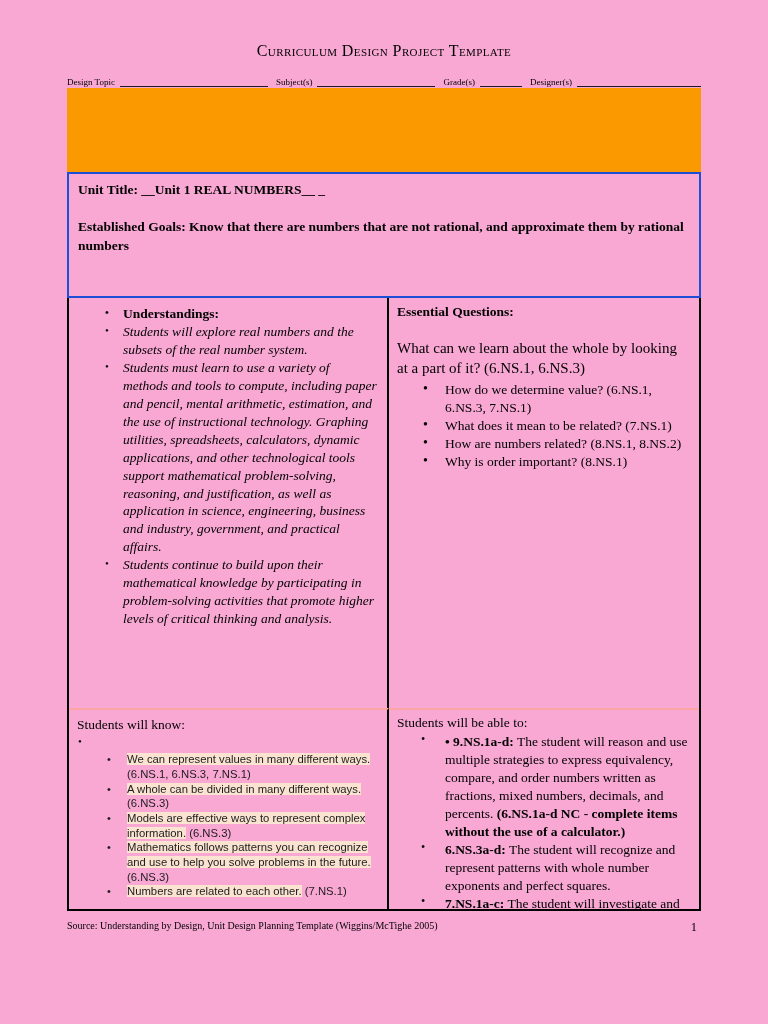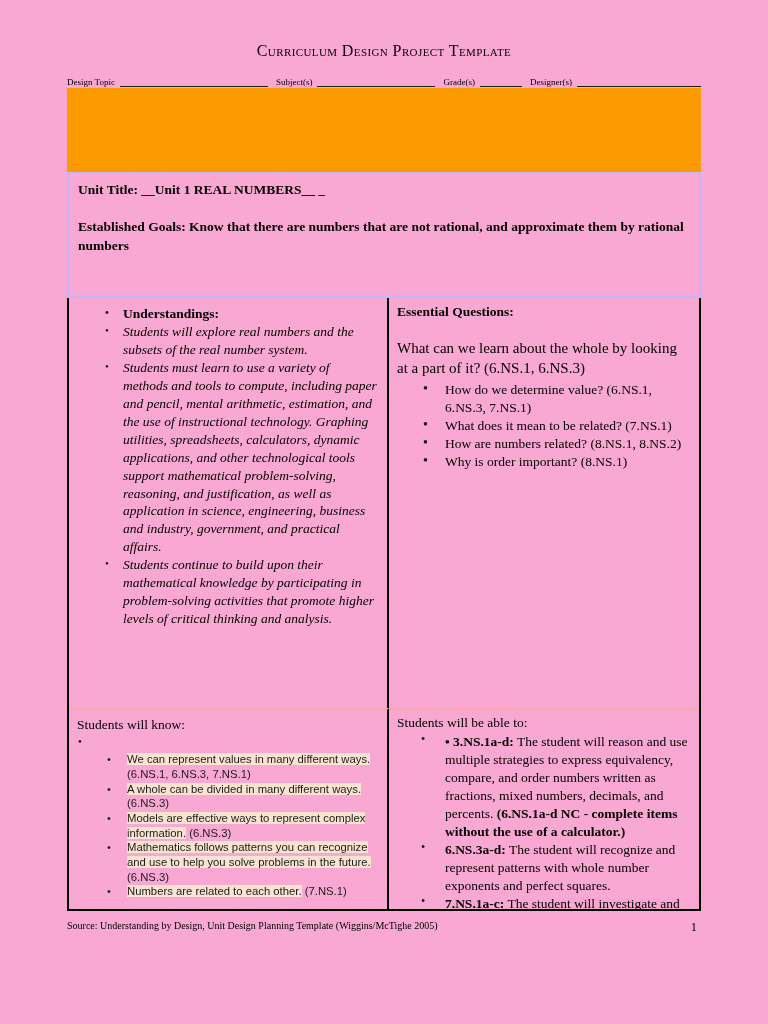--- a/index.html
+++ b/index.html
@@ -26,21 +26,21 @@
   .fields .lbl{padding-right:5px;}
   .fields .line{border-bottom:1px solid #1a1a1a;height:11px;}
   .line-topic{width:148px;margin-right:8px;}
   .line-subject{width:118px;margin-right:8px;}
   .line-grade{width:42px;margin-right:8px;}
   .line-designer{flex:1;}
   
   .banner{height:84px;background:var(--banner);margin-top:1px;}
   
   .unit-box{
-    border:2px solid #c4b5fd;height:126px;padding:7px 9px;
+    border:2px solid #1d4ed8;height:126px;padding:7px 9px;
     font-weight:bold;font-size:13.5px;line-height:1.4;margin-top:0;
   }
   .unit-box .goals{margin-top:18px;}
   
   .grid{border:2px solid #000;border-top-width:0;display:grid;grid-template-columns:320px 1fr;}
   .cell{padding:5px 8px;overflow:hidden;}
   .cell-left{border-right:2px solid #000;}
   .row1{height:410px;}
   .row2{height:201px;border-top:2px solid #fca5a5;}
   
@@ -139,21 +139,21 @@
         <li><span class="hl">A whole can be divided in many different ways.</span><span> (6.NS.3)</span></li>
         <li><span class="hl">Models are effective ways to represent complex information.</span><span> (6.NS.3)</span></li>
         <li><span class="hl">Mathematics follows patterns you can recognize and use to help you solve problems in the future.</span><span> (6.NS.3)</span></li>
         <li><span class="hl">Numbers are related to each other.</span><span> (7.NS.1)</span></li>
       </ul>
     </div>
 
     <div class="cell row2">
       <p class="able-head">Students will be able to:</p>
       <ul class="able-list">
-        <li><span class="lead">• 3.NS.1a-d:</span><span> The student will reason and use multiple strategies to express equivalency, compare, and order numbers written as fractions, mixed numbers, decimals, and percents. </span><span class="tail">(6.NS.1a-d NC - complete items without the use of a calculator.)</span></li>
+        <li><span class="lead">• 9.NS.1a-d:</span><span> The student will reason and use multiple strategies to express equivalency, compare, and order numbers written as fractions, mixed numbers, decimals, and percents. </span><span class="tail">(6.NS.1a-d NC - complete items without the use of a calculator.)</span></li>
         <li><span class="lead">6.NS.3a-d:</span><span> The student will recognize and represent patterns with whole number exponents and perfect squares.</span></li>
         <li><span class="lead">7.NS.1a-c:</span><span> The student will investigate and describe the concept of exponents for</span></li>
       </ul>
     </div>
 
   </div>
 
   <div class="footer">
     <span>Source: Understanding by Design, Unit Design Planning Template (Wiggins/McTighe 2005)</span>
     <span class="pagenum">1</span>

